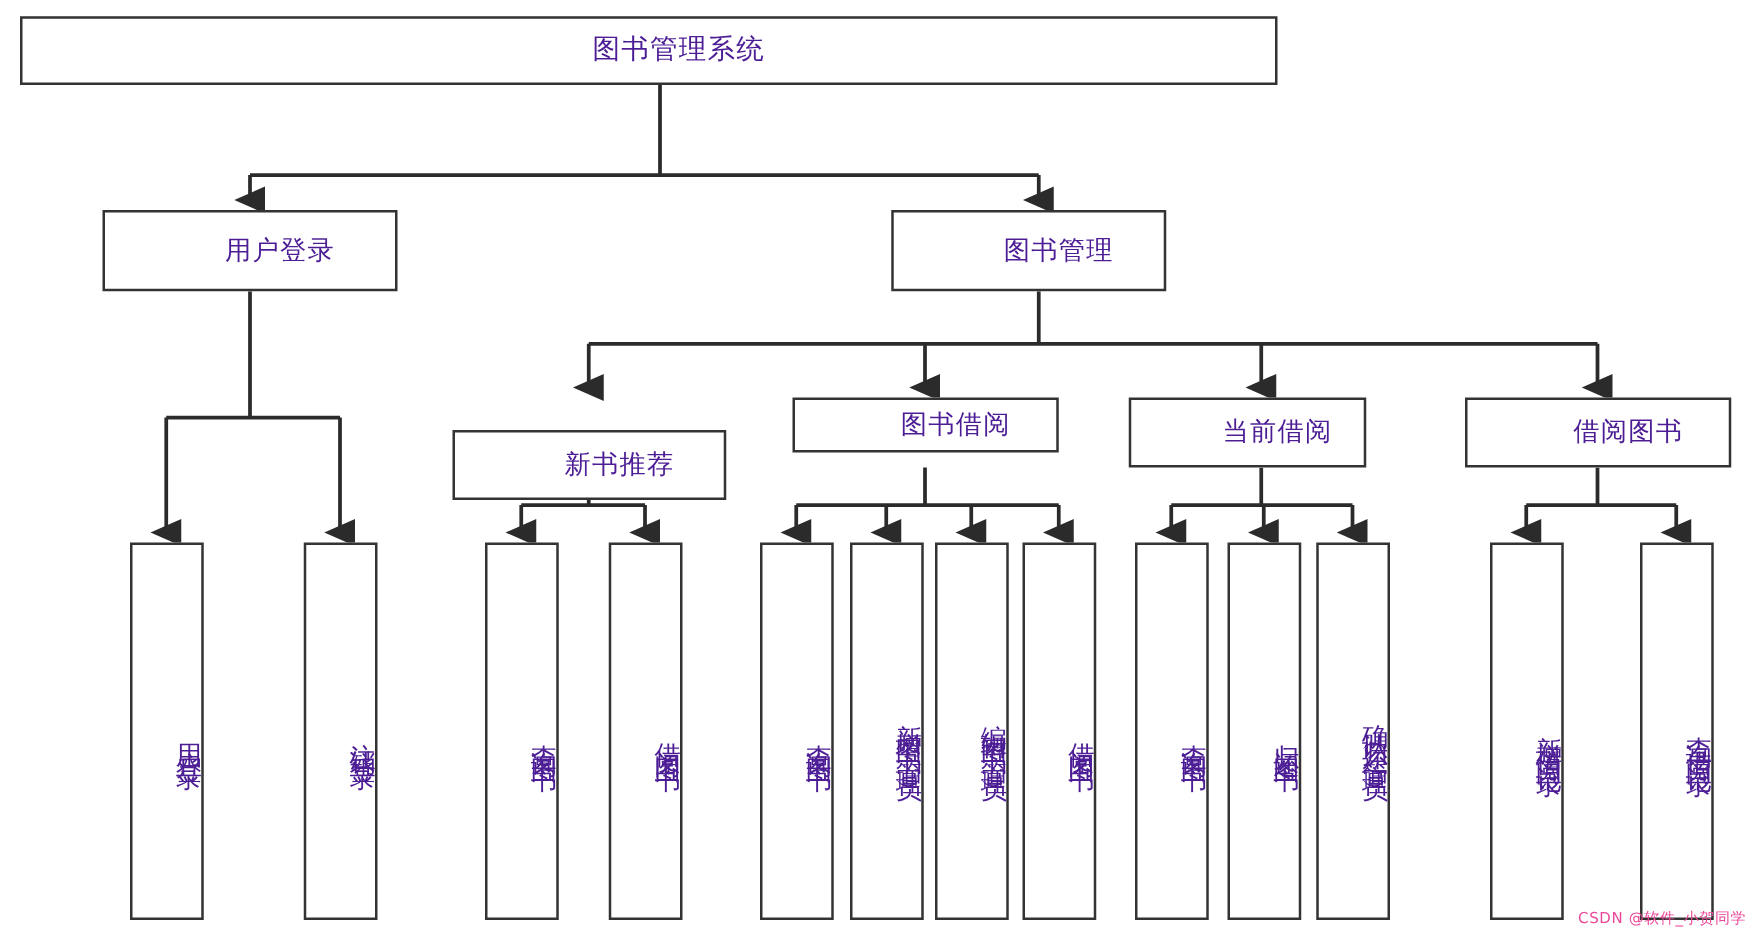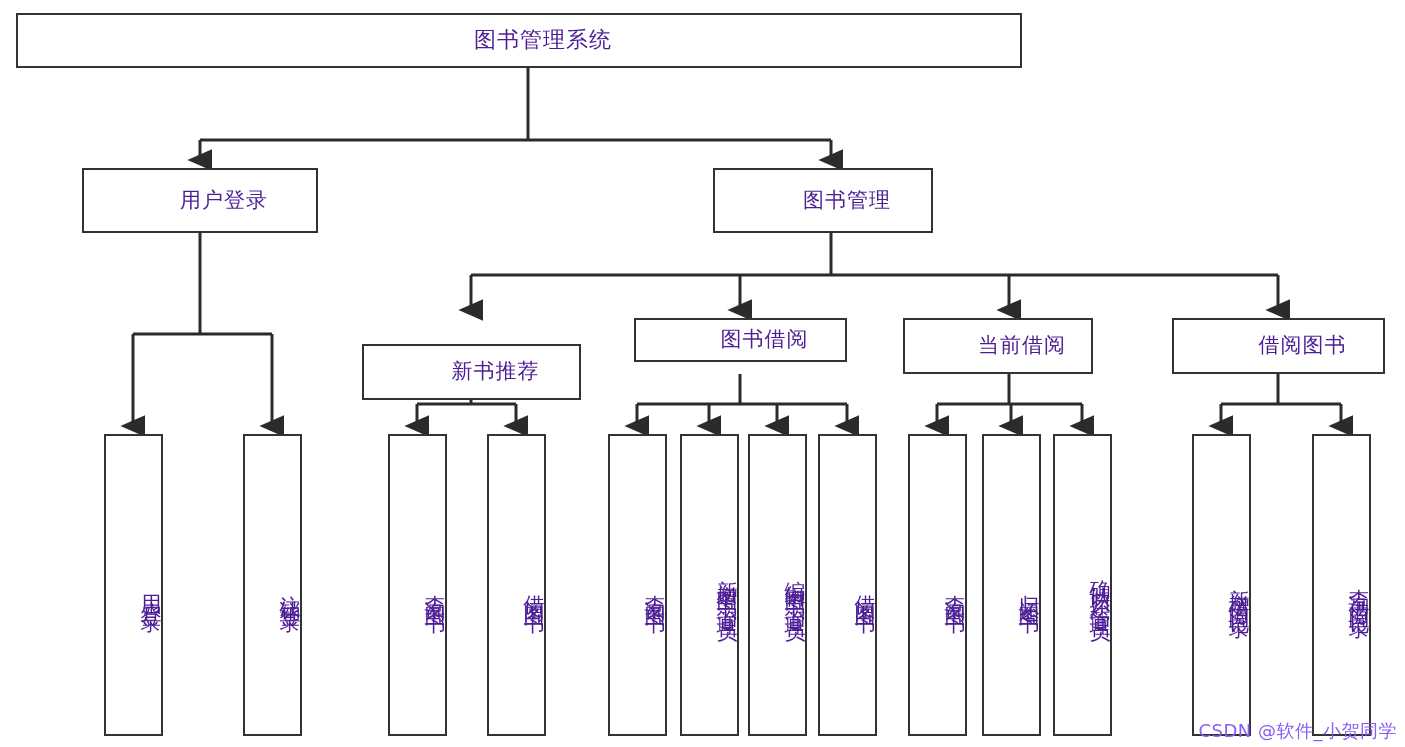--- a/index.html
+++ b/index.html
@@ -58,22 +58,22 @@
   }
   .node-v .vlabel {
     writing-mode: vertical-rl;
     text-orientation: upright;
     white-space: nowrap;
   }
   #watermark {
     position: absolute;
     right: 8px;
     bottom: 4px;
-    font-size: 18px;
-    color: #8b5cf6;
+    font-size: 12px;
+    color: #ec4899;
     letter-spacing: 0.5px;
     white-space: nowrap;
     user-select: none;
   }
 </style>
 </head>
 <body>
 
 <div id="diagram-root">
 

